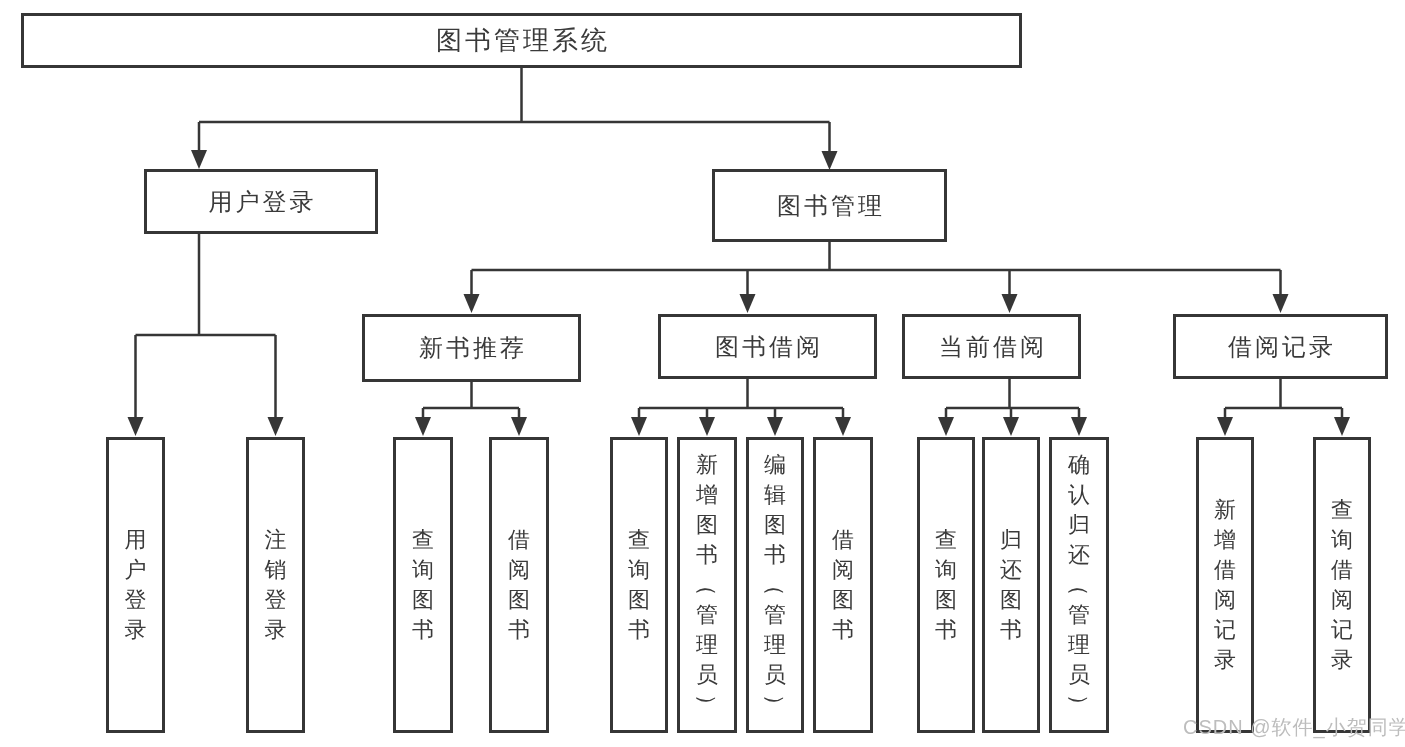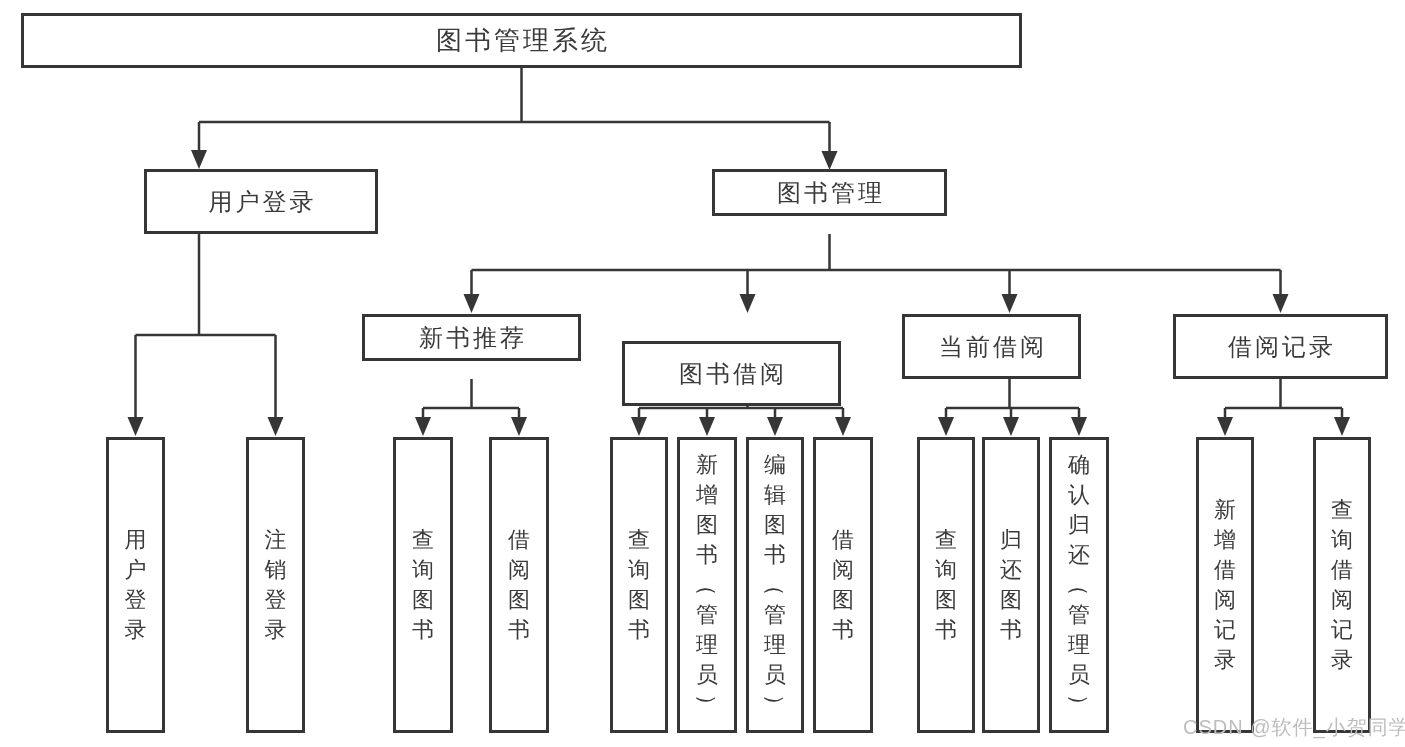--- a/index.html
+++ b/index.html
@@ -112,28 +112,28 @@
     </g>
   </svg>
 
   <div class="box root" style="left:21px;top:13px;width:1001px;height:55px;">
     <span class="h-label">图书管理系统</span>
   </div>
 
   <div class="box" style="left:97px;top:169px;width:234px;height:65px;margin-left:47px;">
     <span class="h-label">用户登录</span>
   </div>
-  <div class="box" style="left:712px;top:169px;width:235px;height:47px;">
+  <div class="box" style="left:712px;top:169px;width:235px;height:73px;">
     <span class="h-label">图书管理</span>
   </div>
 
-  <div class="box" style="left:362px;top:314px;width:219px;height:47px;">
+  <div class="box" style="left:362px;top:314px;width:219px;height:68px;">
     <span class="h-label">新书推荐</span>
   </div>
-  <div class="box" style="left:622px;top:314px;width:219px;height:65px;margin-top:27px;">
+  <div class="box" style="left:658px;top:314px;width:219px;height:65px;">
     <span class="h-label">图书借阅</span>
   </div>
   <div class="box" style="left:902px;top:314px;width:179px;height:65px;">
     <span class="h-label">当前借阅</span>
   </div>
   <div class="box" style="left:1173px;top:314px;width:215px;height:65px;justify-content:center;">
     <span class="h-label">借阅记录</span>
   </div>
 
   <div class="box v-box" style="left:106px;top:437px;width:59px;height:296px;">

